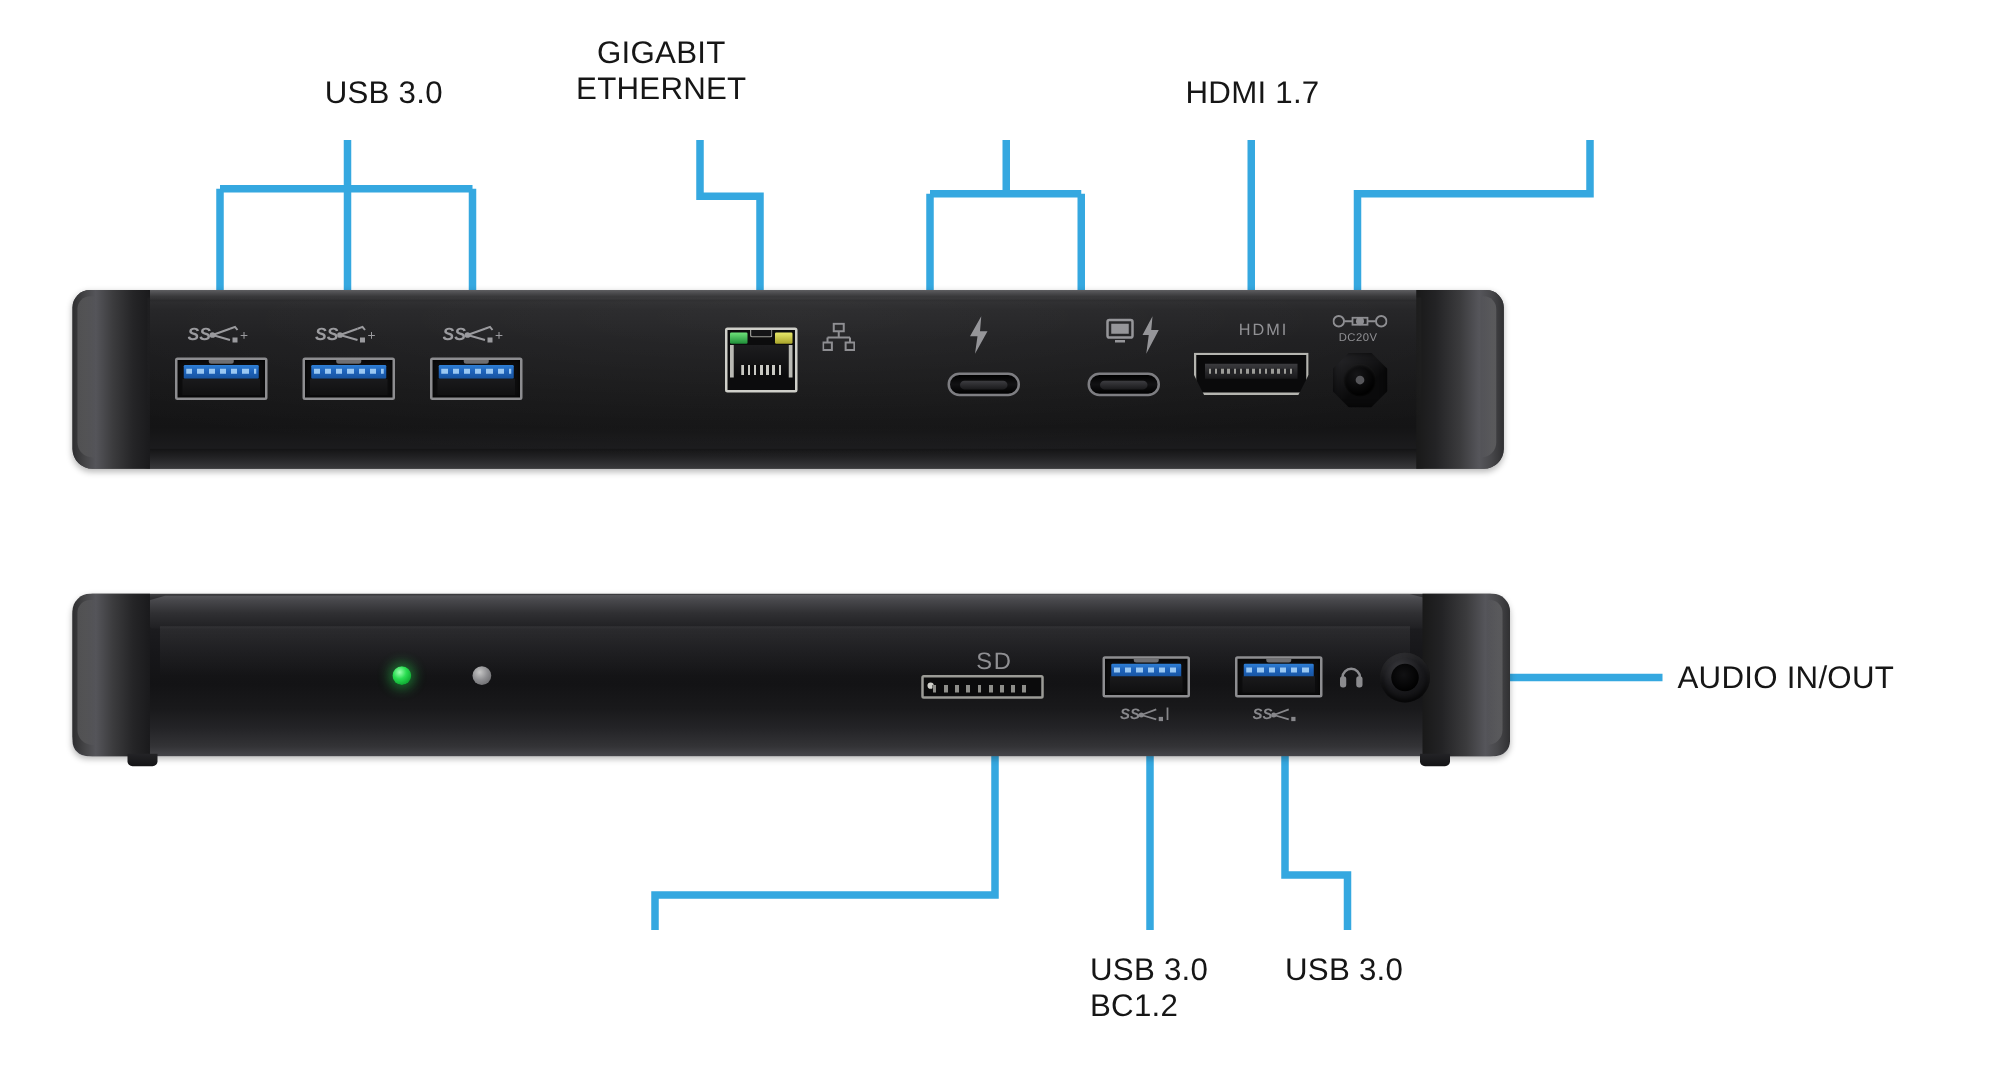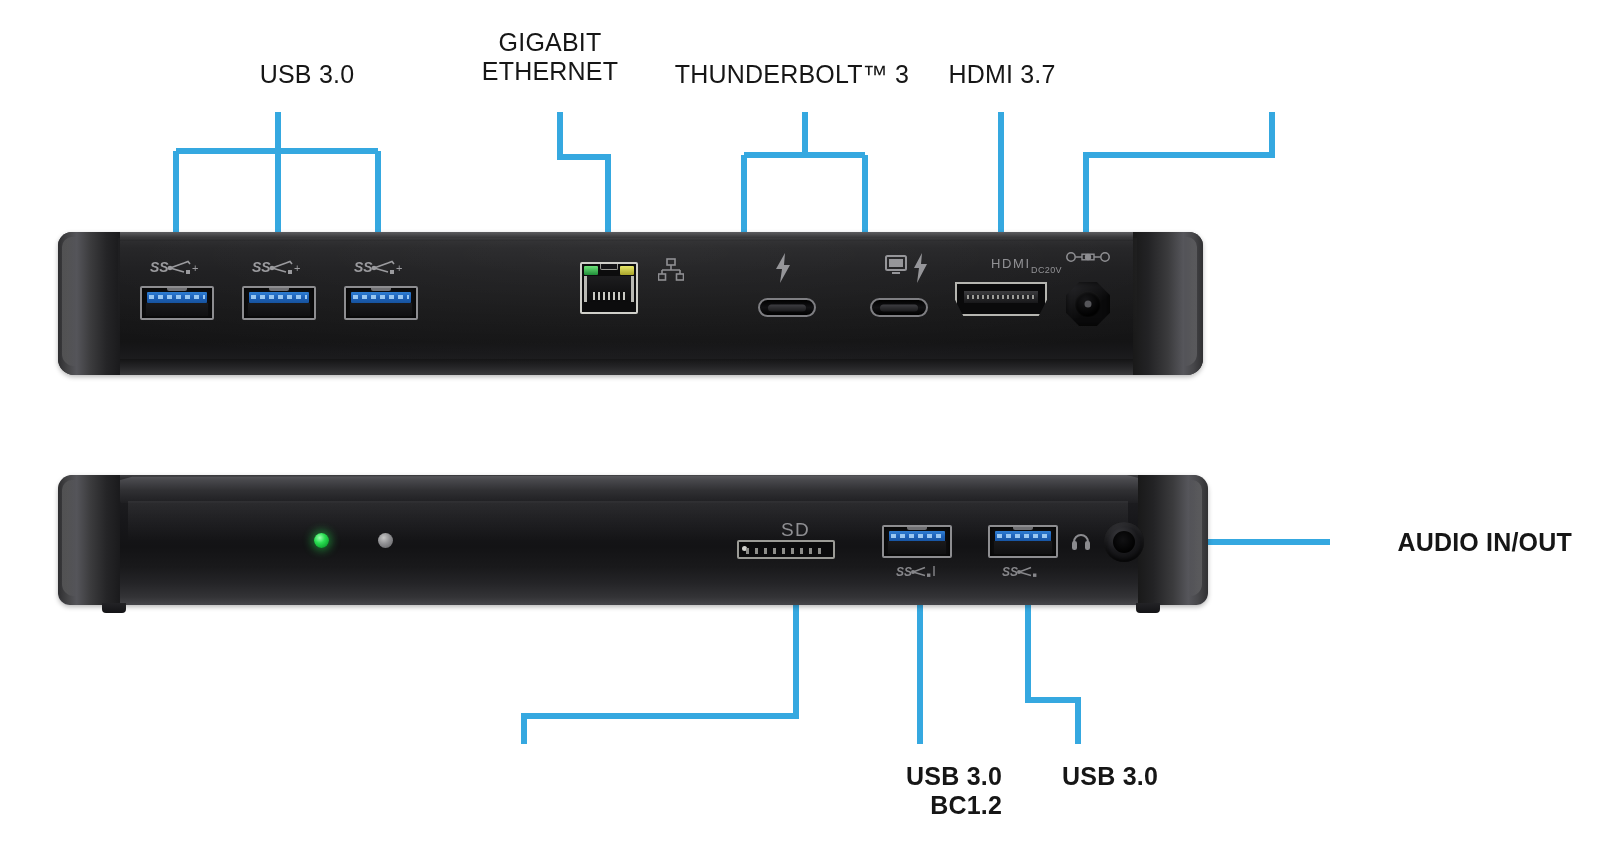--- a/index.html
+++ b/index.html
@@ -21,21 +21,21 @@
   .callout-label {
     position: absolute;
     color: #161616;
     font-size: 25px;
     font-weight: 500;
     letter-spacing: 0.2px;
     line-height: 29px;
     white-space: pre-line;
     text-align: center;
   }
-  .callout-label.left-align { text-align: right; font-weight: bold; }
+  .callout-label.left-align { text-align: left; }
 
   
   #leaders {
     position: absolute;
     left: 0; top: 0;
     width: 1600px; height: 863px;
     pointer-events: none;
   }
 
   
@@ -427,26 +427,25 @@
       <path d="M920 592 L920 744"></path>
 
       <path d="M1028 592 L1028 700 L1078 700 L1078 744"></path>
 
       <path d="M1112 542 L1330 542"></path>
     </g>
   </svg>
 
   <div class="callout-label" style="left:222px; top:60px; width:170px;">USB 3.0</div>
 
-  <div class="callout-label" style="left:465px; top:28px; width:170px;text-align:center;">GIGABIT
+  <div class="callout-label" style="left:444px; top:28px; width:170px;text-align:center;">GIGABIT
 ETHERNET</div>
 
-  <div class="callout-label" style="left:664px; top:60px; width:256px;">THUNDERBOLT™ 3</div>
-
-  <div class="callout-label" style="left:932px; top:60px; width:140px;">HDMI 3.7</div>
+
+  <div class="callout-label" style="left:932px; top:60px; width:140px;">HDMI 1.7</div>
 
 
   <div class="device" id="dock-rear">
     <div class="slab"></div>
     <div class="top-bevel"></div>
     <div class="bottom-band"></div>
     <div class="endcap-left"></div>
     <div class="endcap-right"></div>
     <div class="face-shade"></div>
 
@@ -529,21 +528,21 @@
       <div class="h-tongue"></div>
     </div>
 
     <svg class="icon-glyph" style="left:1008px; top:18px; width:44px; height:14px;" viewBox="0 0 44 14">
       <circle cx="5" cy="7" r="4.2" fill="none" stroke="#a9a9ad" stroke-width="1.5"></circle>
       <circle cx="39" cy="7" r="4.2" fill="none" stroke="#a9a9ad" stroke-width="1.5"></circle>
       <path d="M9.5 7 L16 7 M28 7 L34.5 7" stroke="#a9a9ad" stroke-width="1.5"></path>
       <circle cx="22" cy="7" r="3.2" fill="#a9a9ad"></circle>
       <rect x="16" y="4.2" width="12" height="5.6" fill="none" stroke="#a9a9ad" stroke-width="1.4"></rect>
     </svg>
-    <div class="silk dc-txt" style="left:973px; top:33px;">DC20V</div>
+    <div class="silk dc-txt" style="left:1013px; top:33px;">DC20V</div>
     <div class="port dc-jack" style="left:1008px; top:50px;"></div>
   </div>
 
   <div class="device" id="dock-front">
     <div class="slab"></div>
     <div class="front-top-face"></div>
     <div class="front-sheen"></div>
     <div class="endcap-left"></div>
     <div class="endcap-right"></div>
     <div class="foot" style="left:44px;"></div>

